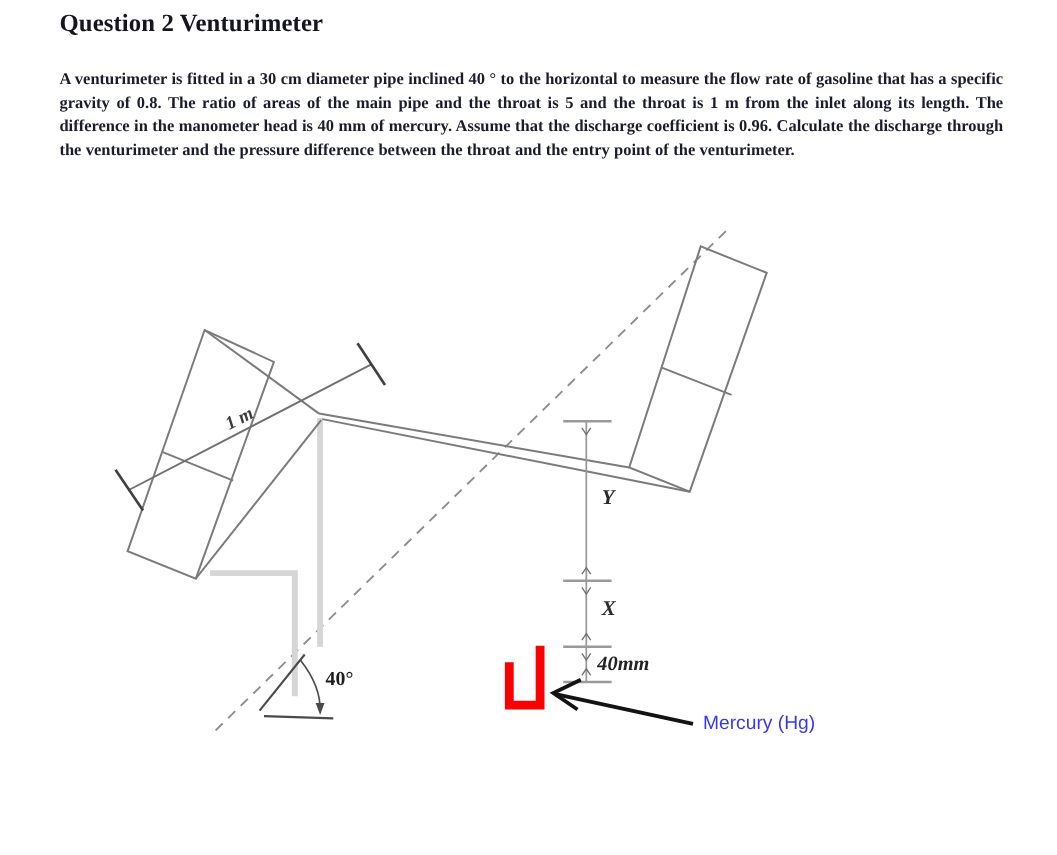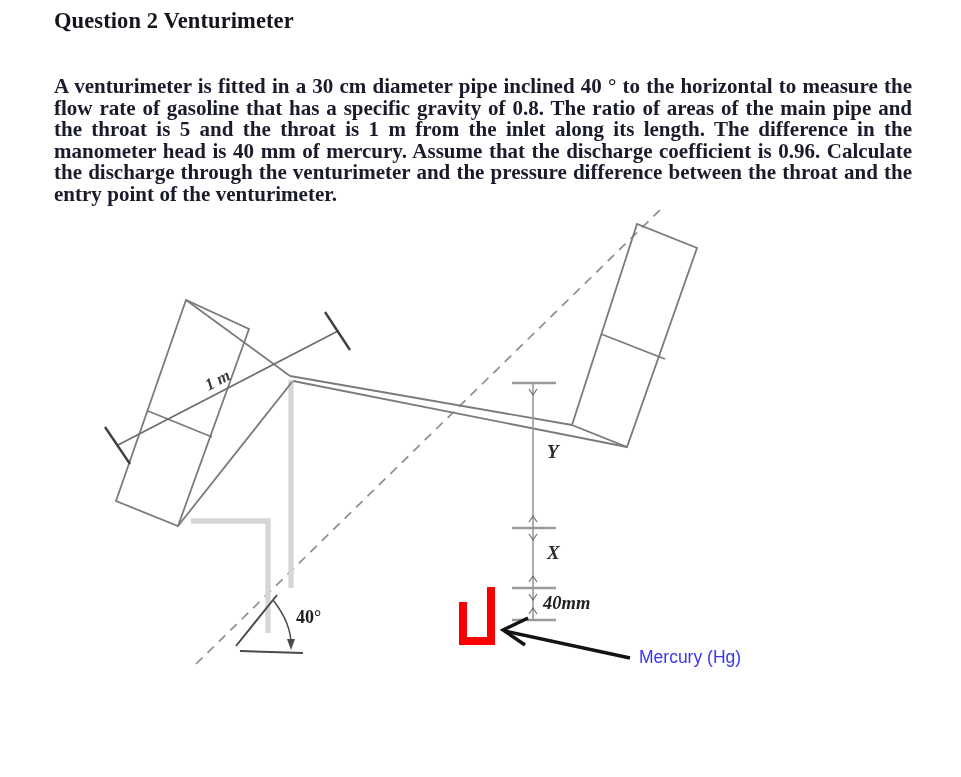--- a/index.html
+++ b/index.html
@@ -30,28 +30,27 @@
     font-weight: bold;
     letter-spacing: 0.1px;
     color: #15161d;
     font-family: "Liberation Serif", "DejaVu Serif", serif;
   }
   .q-body {
     position: absolute;
     left: 54px;
     top: 62px;
     width: 858px;
-    font-size: 21px;
+    font-size: 15px;
     line-height: 21.5px;
     font-weight: bold;
     text-align: justify;
     color: #1a1c2b;
     font-family: "Liberation Serif", "DejaVu Serif", serif;
     word-spacing: 0.2px;
-    margin-top: 14px;
   }
   .figure-wrap {
     position: absolute;
     left: 0;
     top: 196px;
     width: 961px;
     height: 500px;
   }
   .figure-svg {
     position: absolute;

